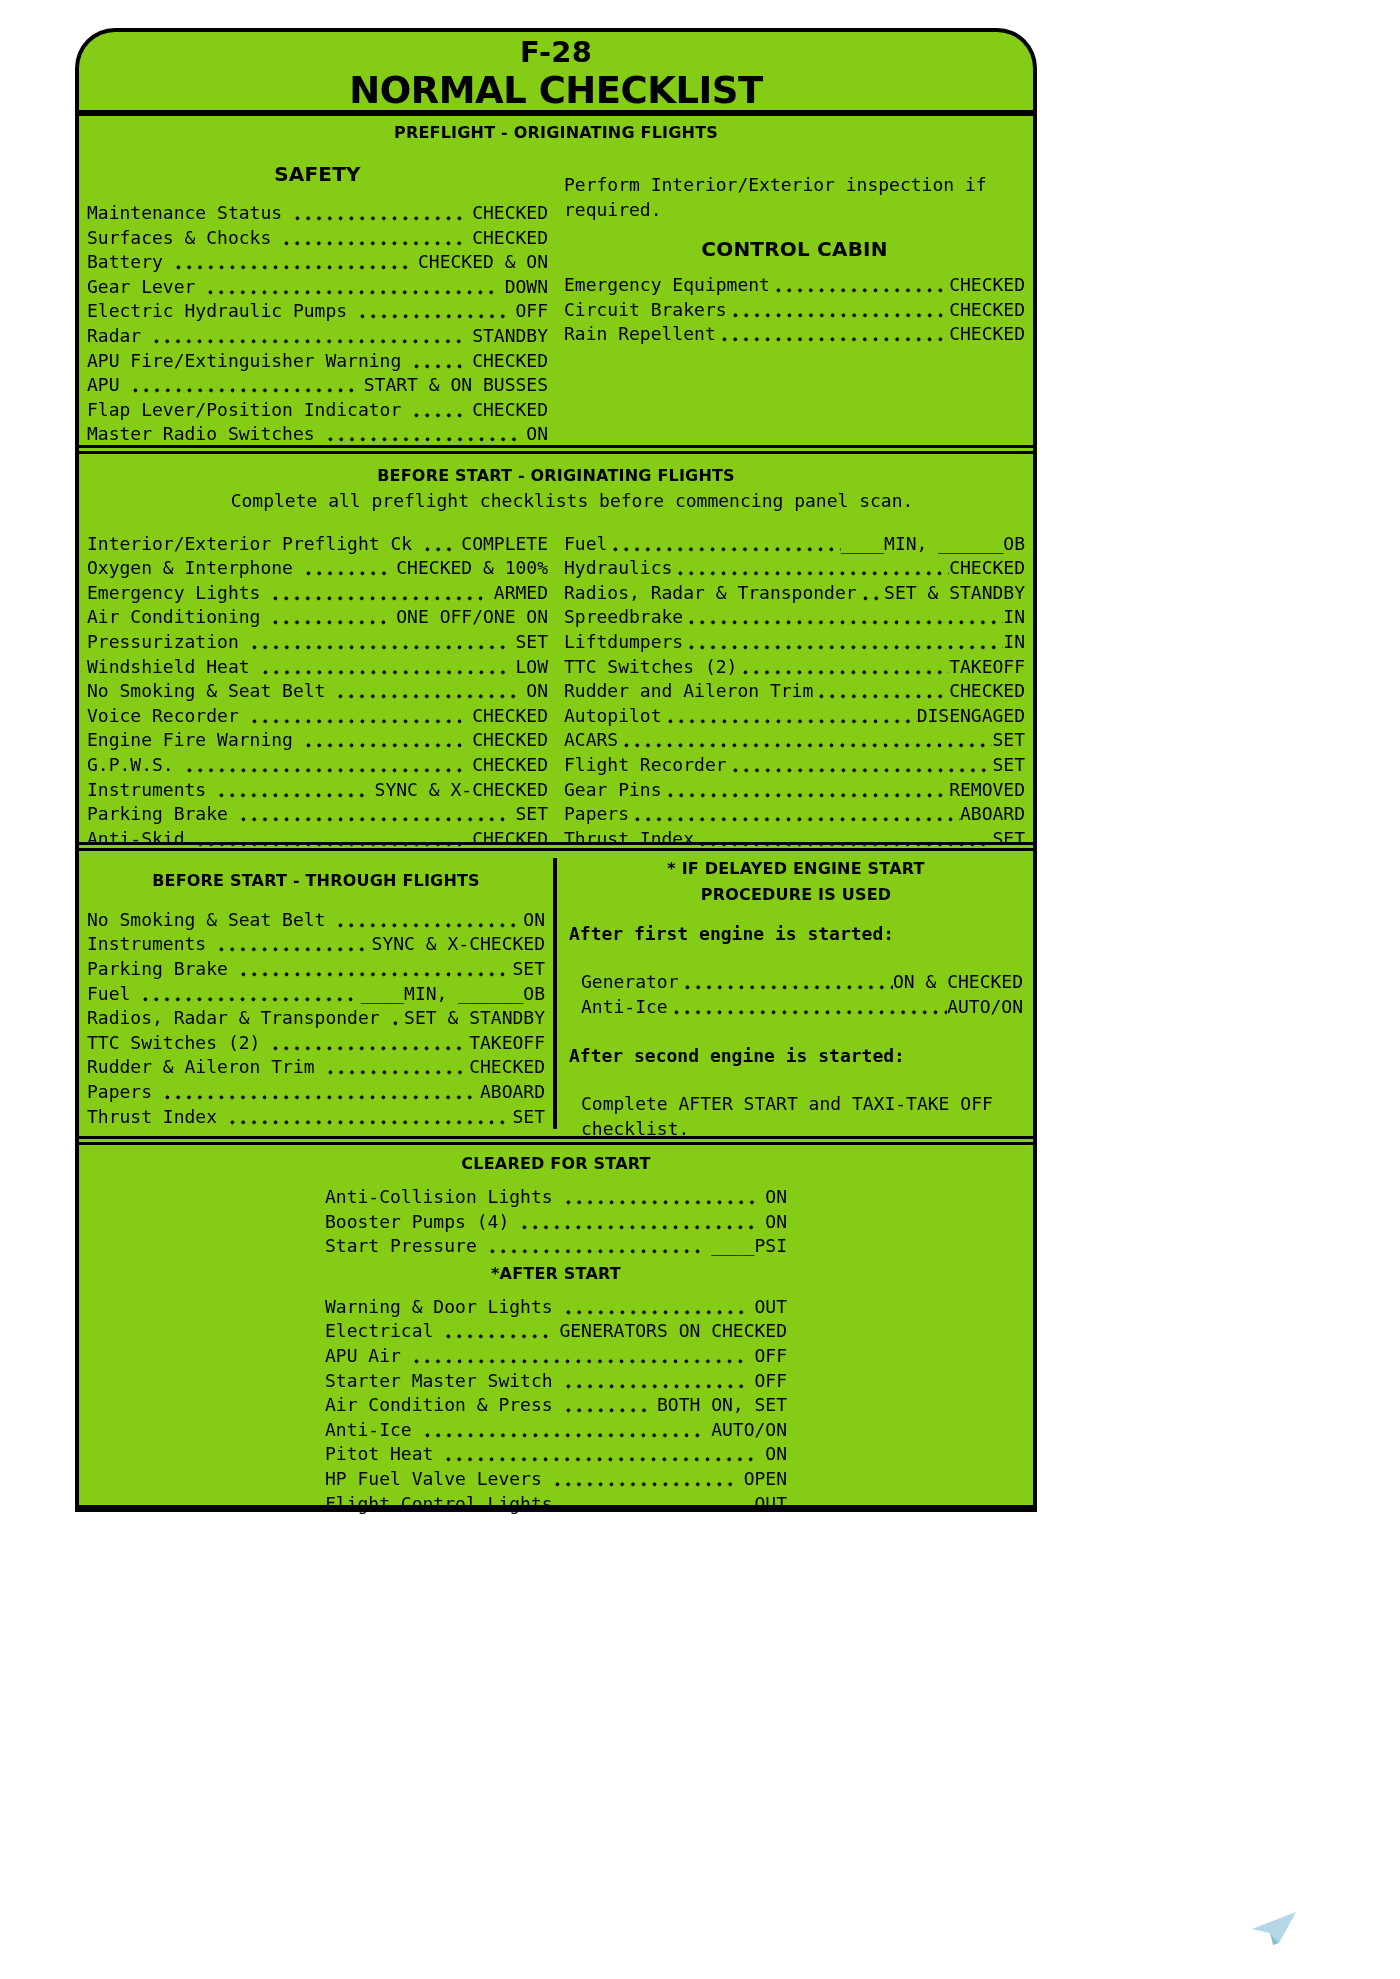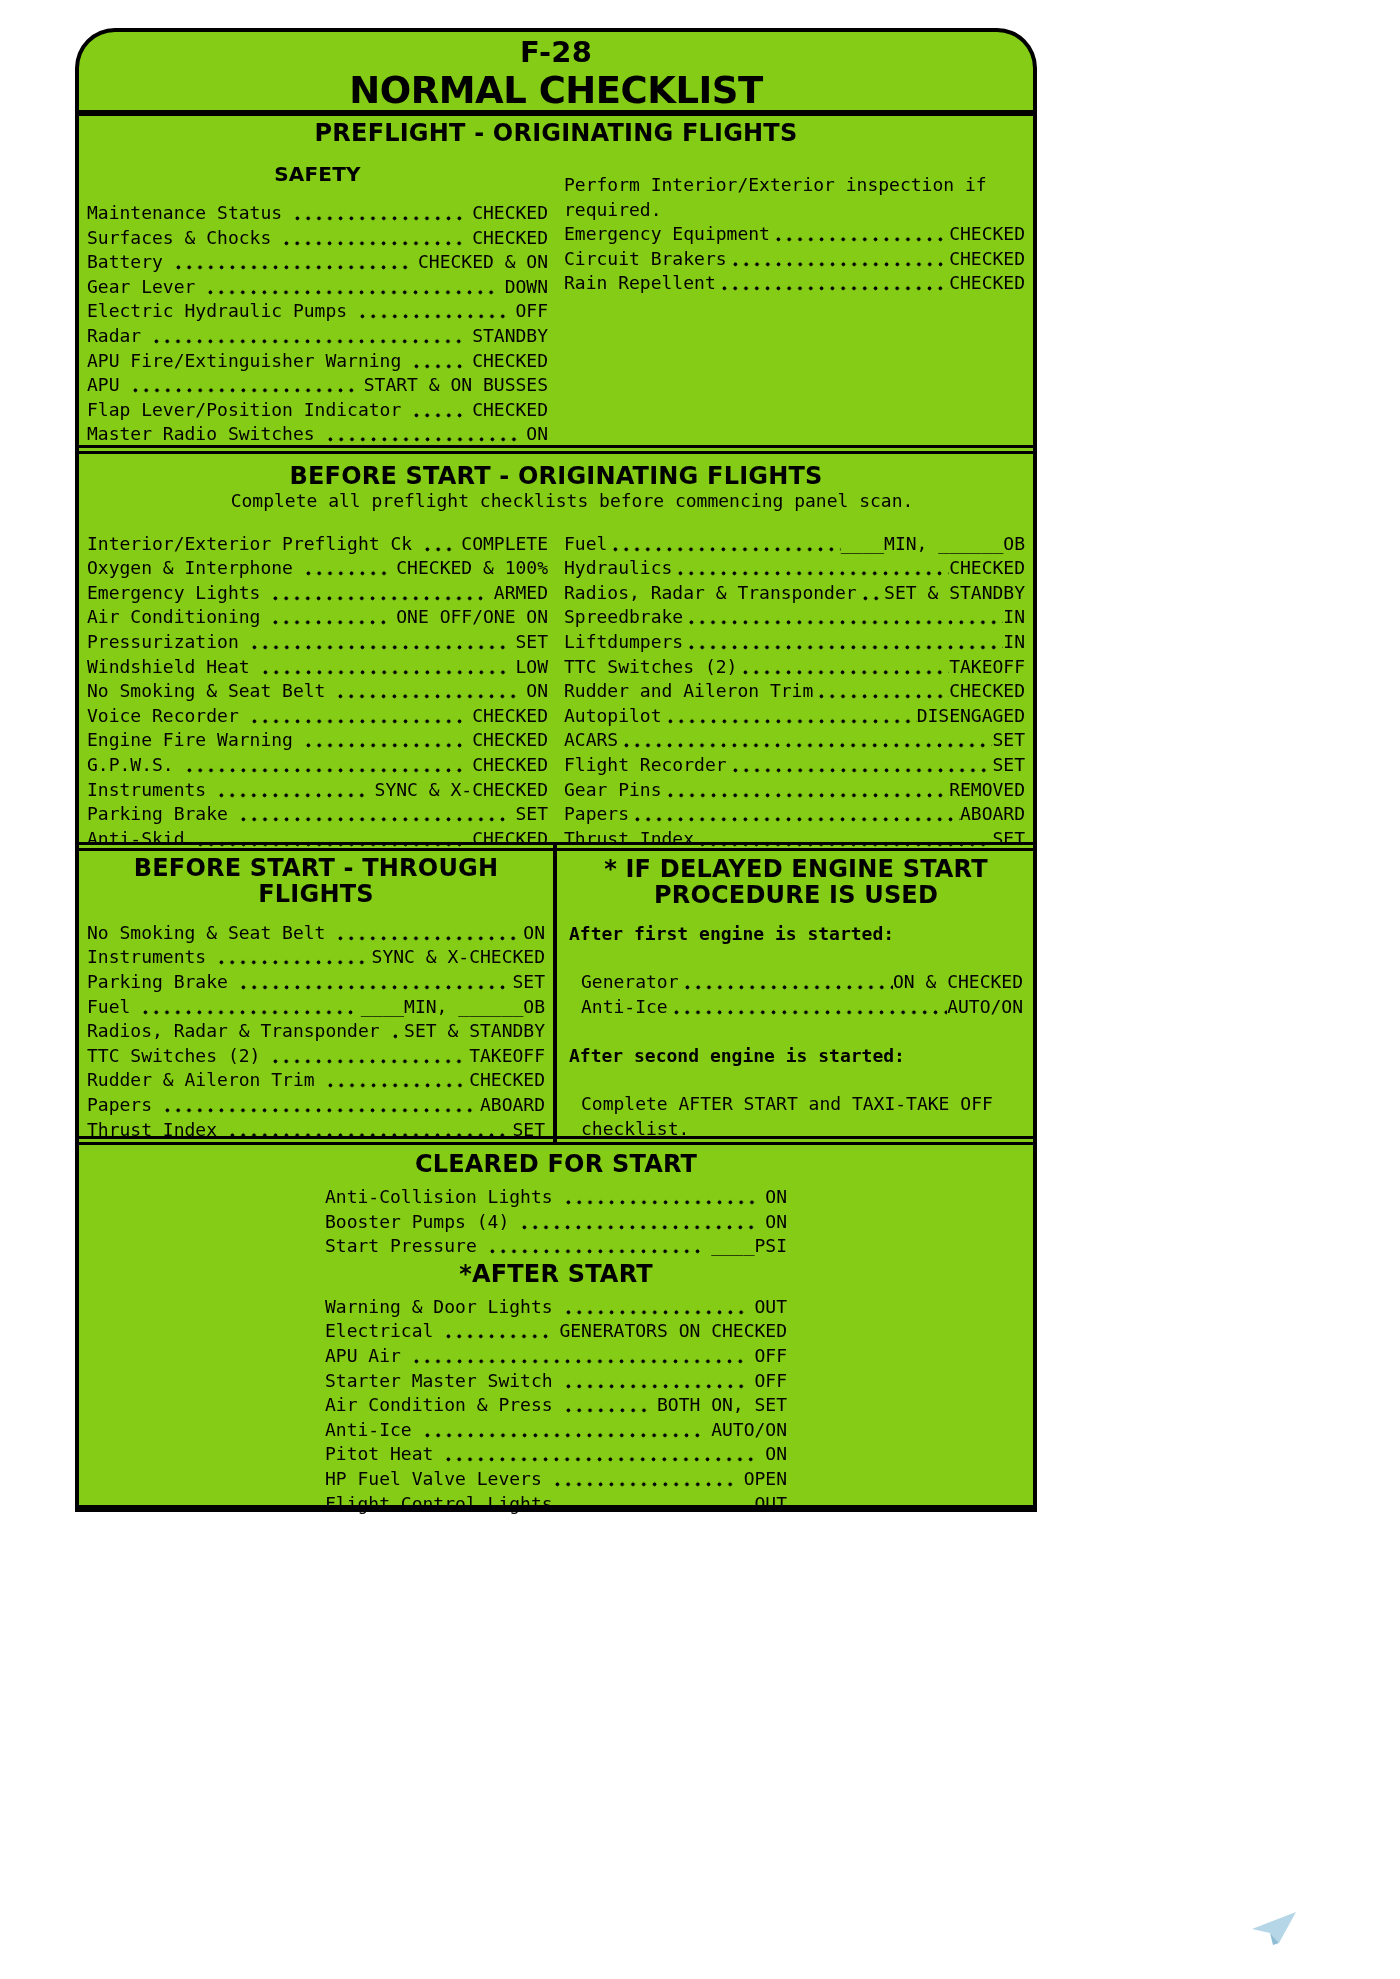--- a/index.html
+++ b/index.html
@@ -15,21 +15,21 @@
   }
   .h {
     font-family: "DejaVu Sans", "Liberation Sans", sans-serif;
     font-weight: bold; text-align: center; letter-spacing: 0.2px;
   }
   
   .title-box { height: 84px; border-bottom: 6px solid #000; padding-top: 3px; }
   .doc-code  { font-size: 29px; line-height: 34px; }
   .doc-title { font-size: 37px; line-height: 44px; letter-spacing: -0.5px; }
   
-  .sec-title { font-size: 24px; line-height: 26px; }
+  .sec-title { font-size: 16px; line-height: 26px; }
   .sub-h     { font-size: 20px; line-height: 26px; }
   .mono-sub  { text-align:center; font-size: 18px; line-height: 24.6px; margin-left: 32px; }
   .line { display:flex; align-items: baseline; height: 24.6px; line-height: 24.6px;
           font-size: 18px; white-space: pre; }
   .lbl, .val { flex: none; }
   .leader {
     flex: 1 1 auto; min-width: 4px; height: 24.6px; align-self: stretch;
     background-image: radial-gradient(circle, #000 1.8px, transparent 2.1px);
     background-size: 10.8px 24.6px; background-repeat: repeat-x;
     background-position: 3px 5px;
@@ -136,20 +136,21 @@
 
             <div class="line">
               <span class="lbl">Master Radio Switches</span>
               <span class="leader"></span>
               <span class="val">ON</span>
             </div>
           </div>
       </div>
       <div class="col tight">
         <div class="note">Perform Interior/Exterior inspection if required.</div>
+        <div class="h sub-h cc-h">CONTROL CABIN</div>
         <div>
 
             <div class="line">
               <span class="lbl">Emergency Equipment</span>
               <span class="leader"></span>
               <span class="val">CHECKED</span>
             </div>
 
             <div class="line">
               <span class="lbl">Circuit Brakers</span>

